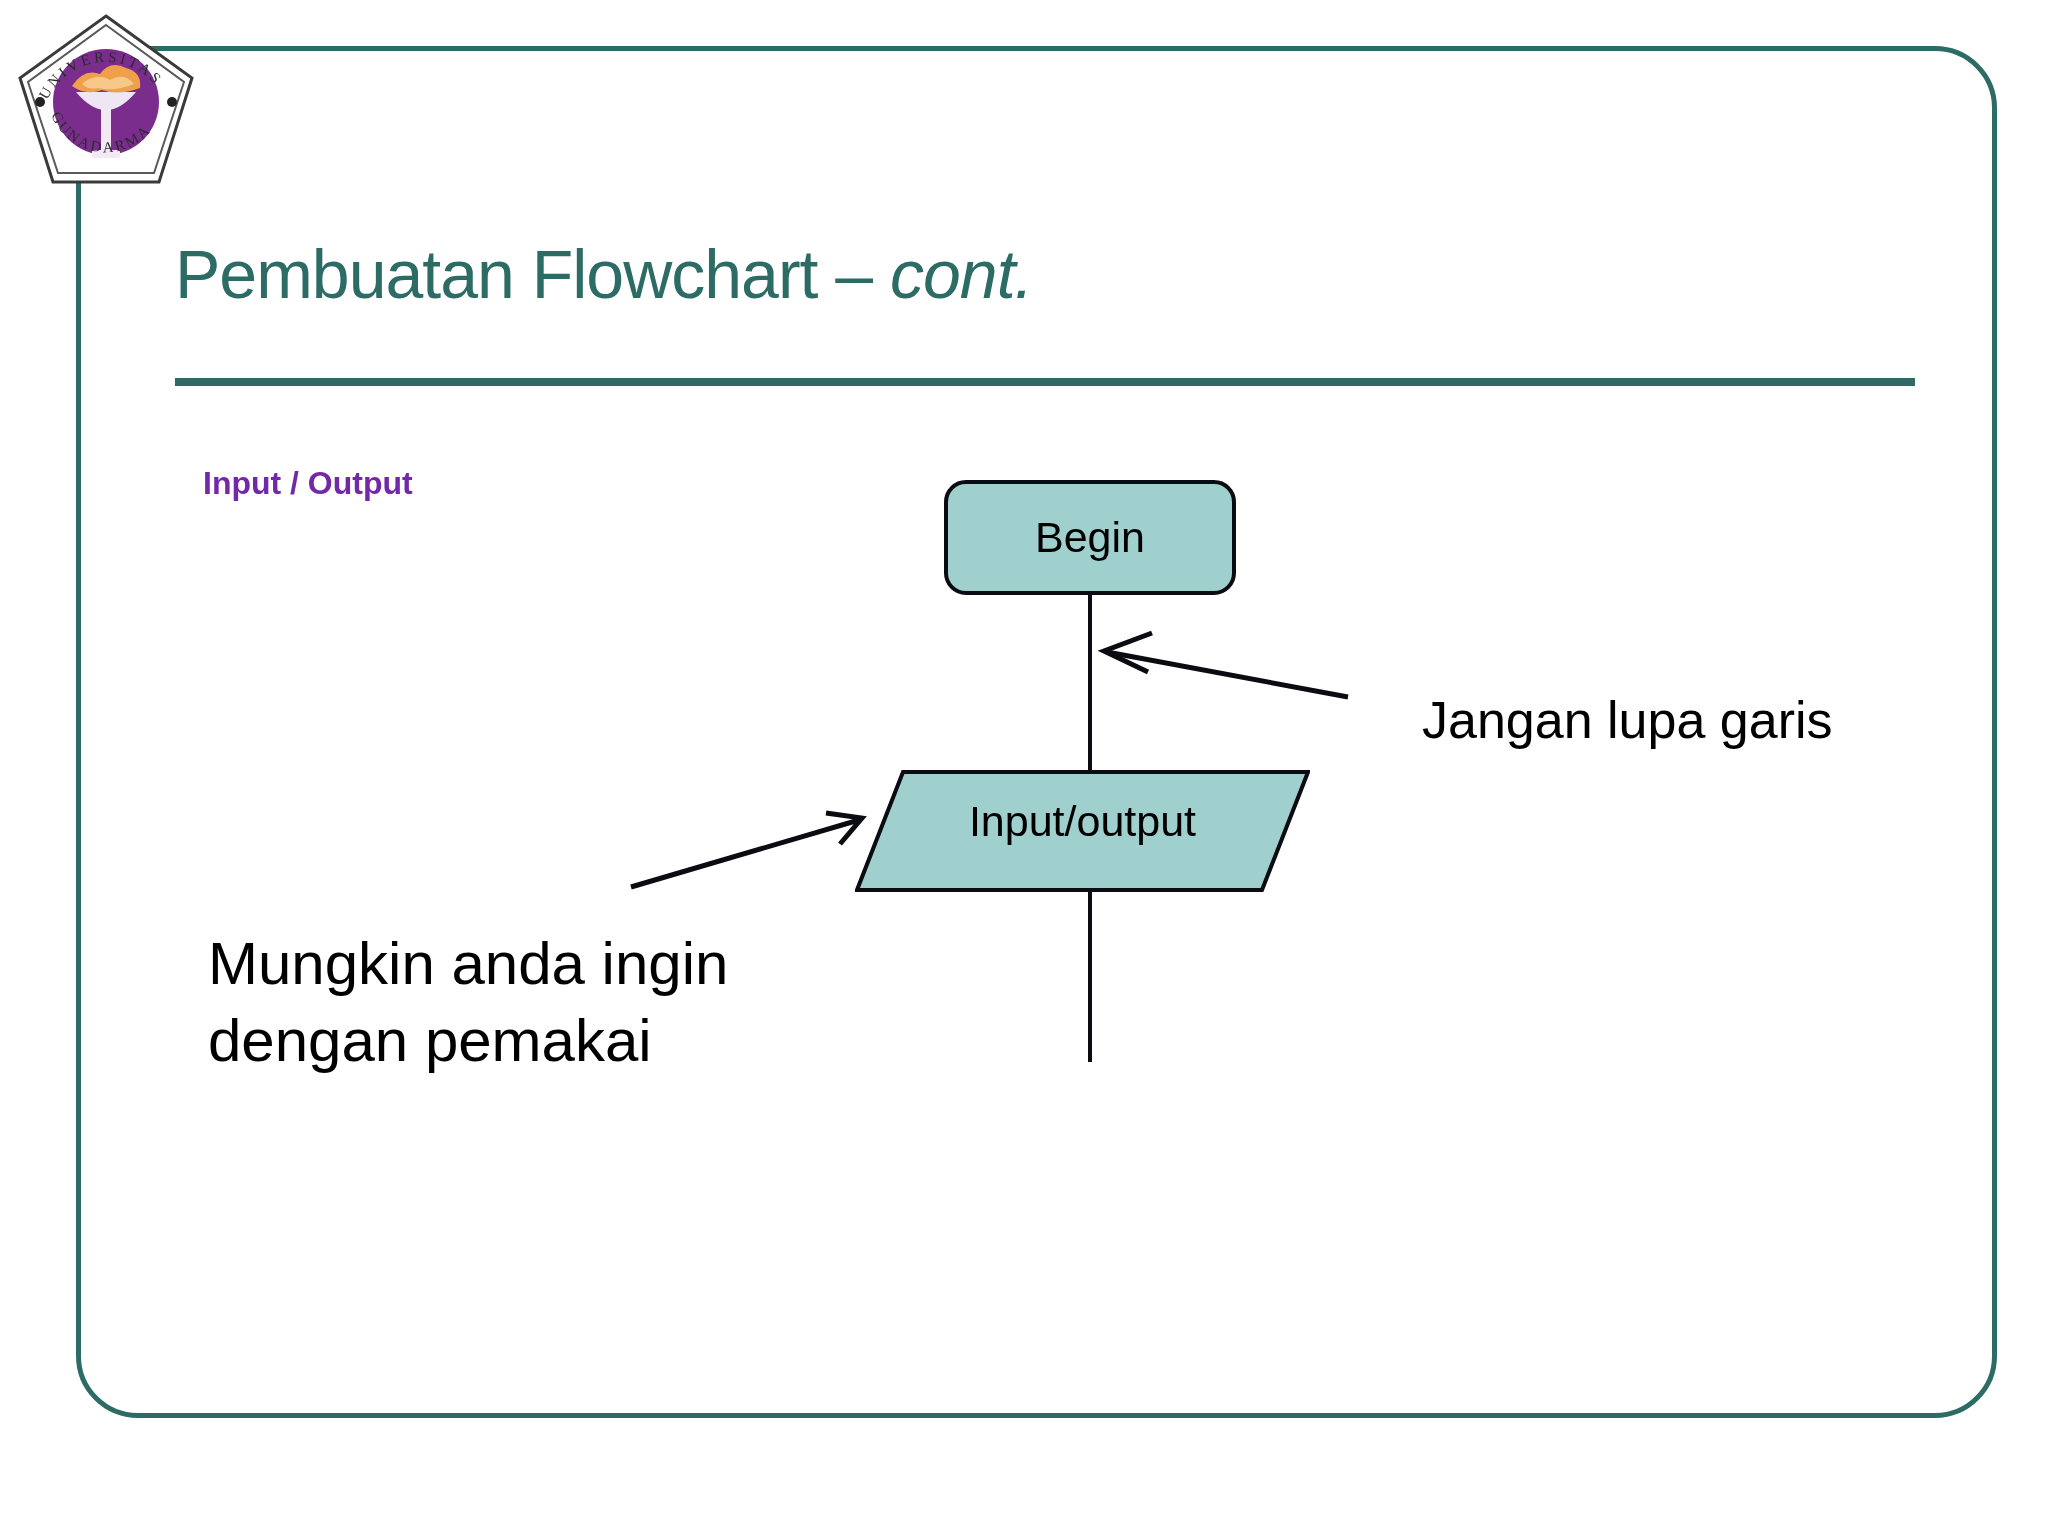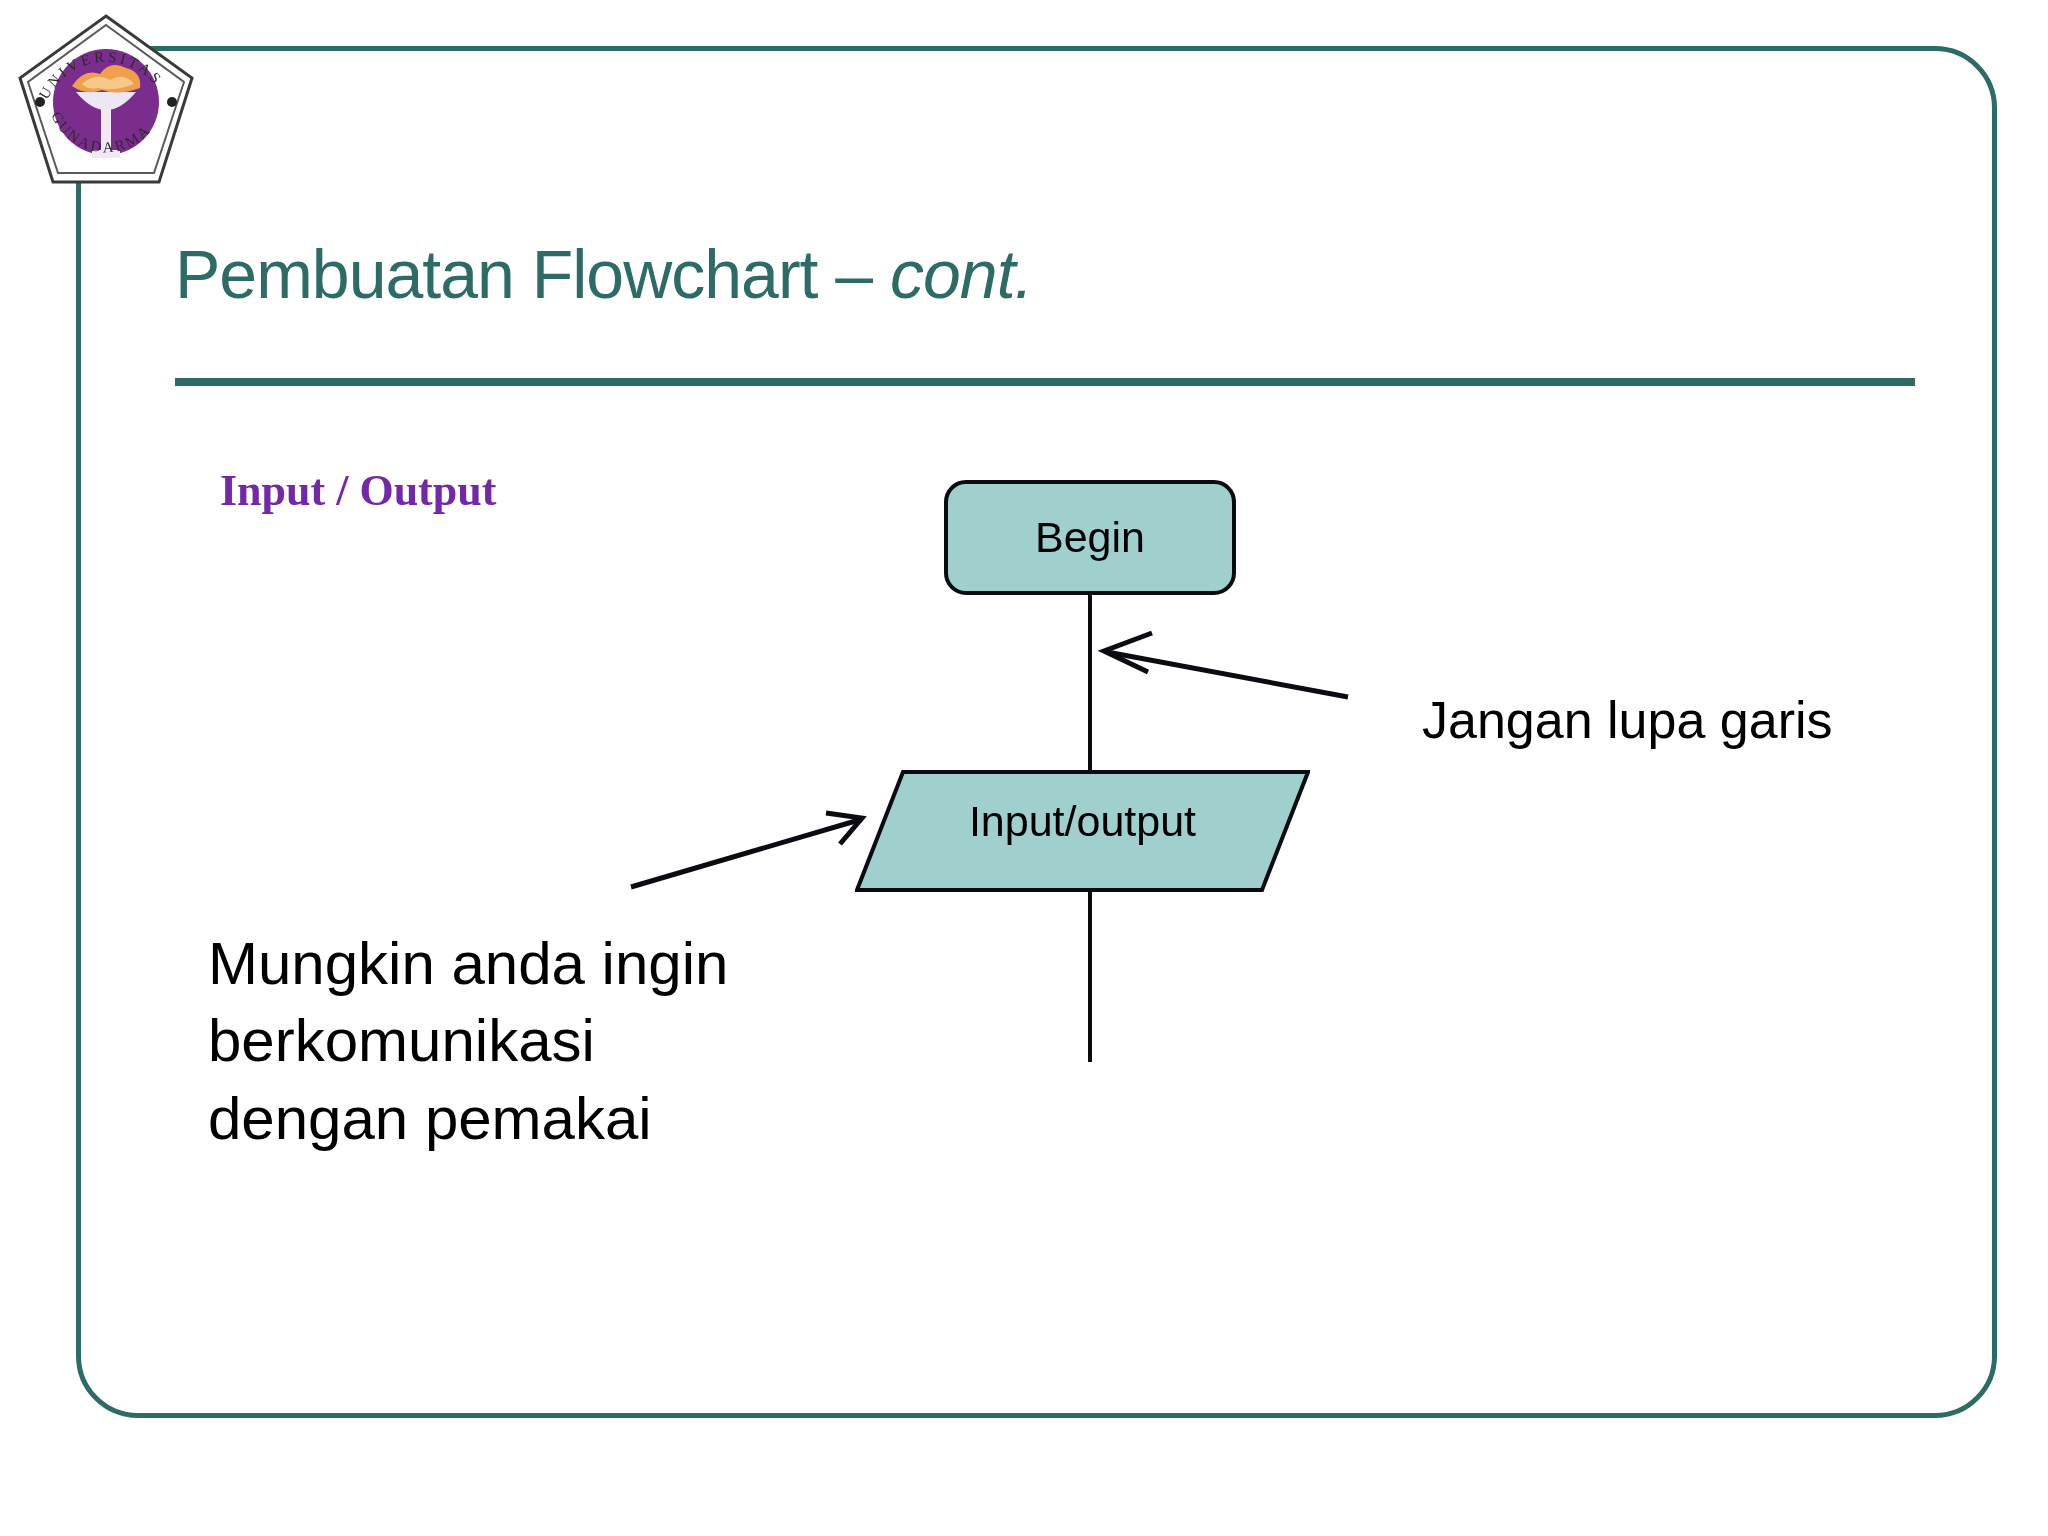--- a/index.html
+++ b/index.html
@@ -69,27 +69,26 @@
     left: 175px;
     top: 378px;
     width: 1740px;
     height: 8px;
     background: #2d6b65;
   }
 
   
   #section-heading {
     position: absolute;
-    left: 220px;
+    left: 203px;
     top: 465px;
-    font-size: 44px;
+    font-size: 32px;
     font-weight: bold;
     color: #7228a8;
     white-space: nowrap;
-    font-family: Liberation Serif, serif;
   }
 
   
   #begin-box {
     position: absolute;
     left: 944px;
     top: 480px;
     width: 292px;
     height: 115px;
     background: #9fd0ce;
@@ -226,17 +225,16 @@
     <g>
       <line x1="631" y1="887" x2="859" y2="820" stroke="#0b0b12" stroke-width="5"></line>
       <polyline points="826,813 862,818 840,844" fill="none" stroke="#0b0b12" stroke-width="5" stroke-linejoin="miter" stroke-linecap="butt"></polyline>
     </g>
   </svg>
 
   <div id="note-right">Jangan lupa garis</div>
 
   <div id="note-left">
     <div>Mungkin anda ingin</div>
-    <div>berkomunikasi</div>
     <div>dengan pemakai</div>
   </div>
 
 </div>
 
 </body></html>

